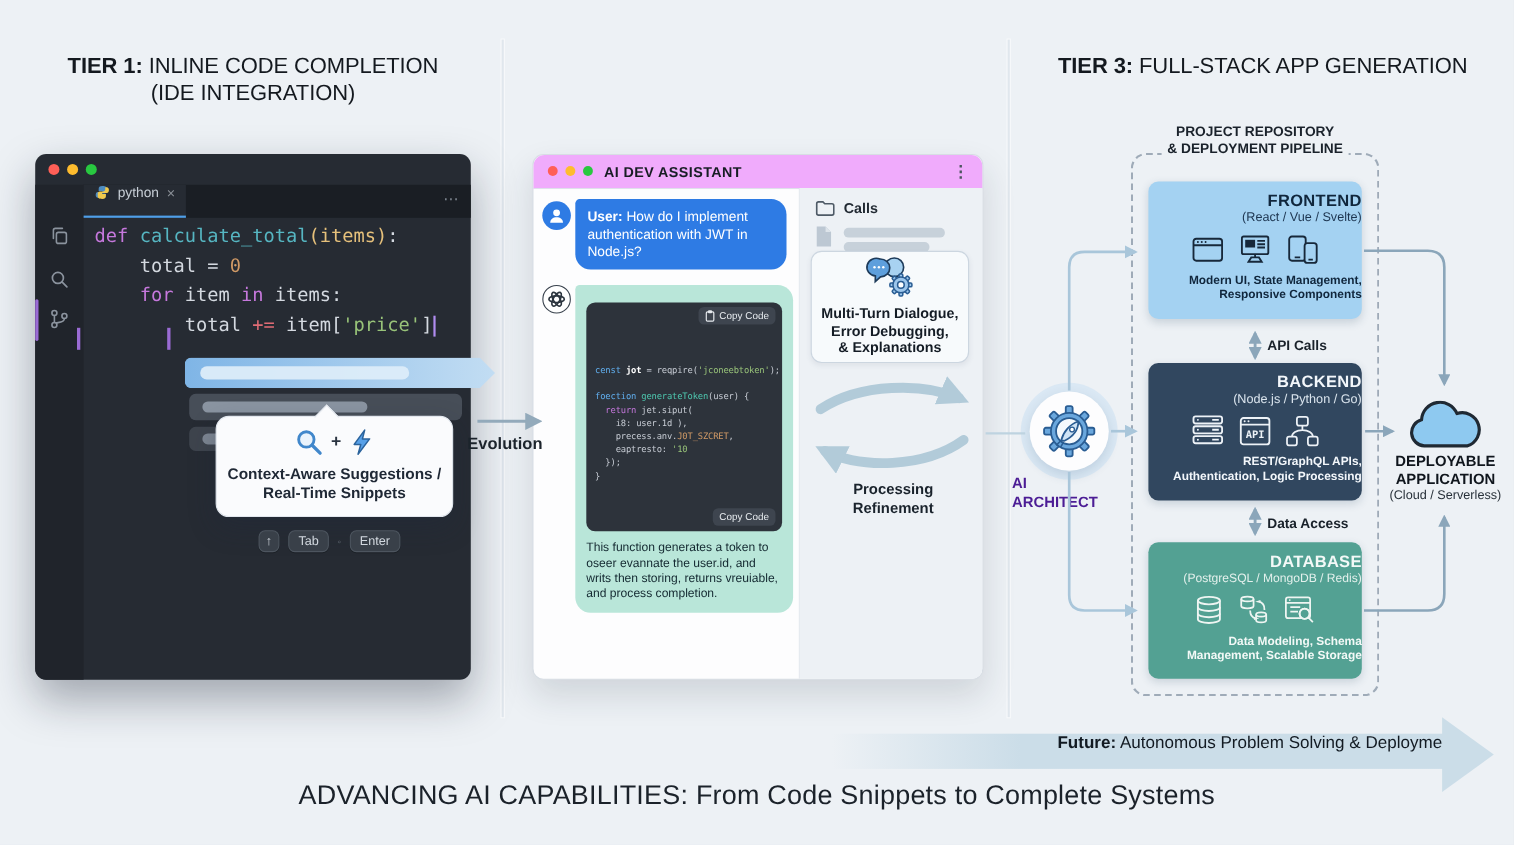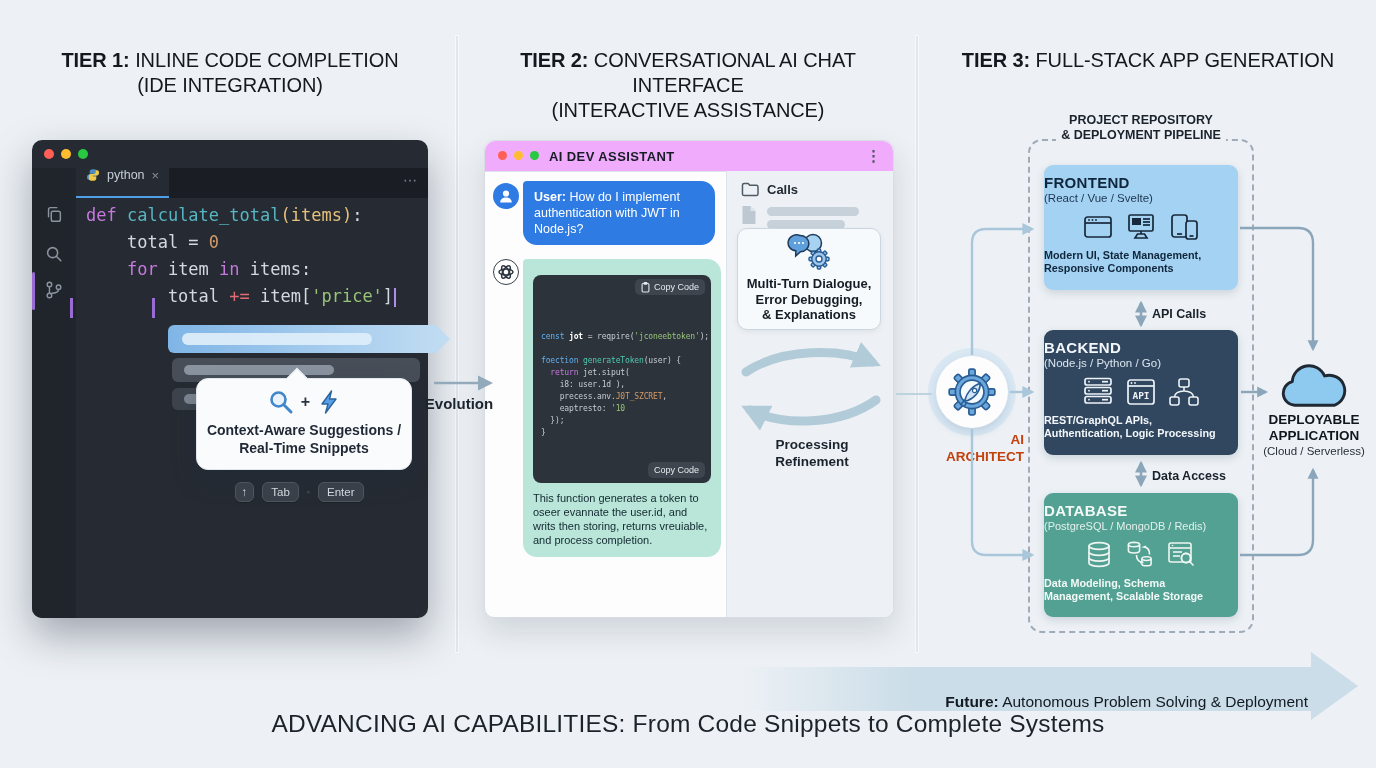--- a/index.html
+++ b/index.html
@@ -80,43 +80,43 @@
   .copychip{position:absolute;display:flex;align-items:center;gap:4px;background:#3e454f;border-radius:5px;
     color:#e6eaee;font-size:9px;font-family:"Liberation Sans",sans-serif;letter-spacing:0;padding:2px 6px;white-space:normal;}
   .chip-top{right:6px;top:4px;} .chip-bot{right:6px;bottom:5px;}
   .bub-ai p{margin:0;} .bub-ai .p2{margin-top:8px;}
   
   .pipe-label{position:absolute;left:1028px;top:113px;width:226px;text-align:center;font-weight:700;
     font-size:12.5px;line-height:15px;color:#1a222b;z-index:4;}
   .pipe-label span{background:#edf1f5;padding:0 5px;display:inline-block;}
   .dashed-box{position:absolute;left:1028px;top:139px;width:226px;height:494px;border:2px dashed #9fabb8;
     border-radius:14px;box-sizing:border-box;z-index:1;}
-  .stackbox{position:absolute;left:1044px;width:194px;border-radius:9px;text-align:left;z-index:3;
+  .stackbox{position:absolute;left:1044px;width:194px;border-radius:9px;text-align:right;z-index:3;
     box-shadow:0 3px 8px rgba(40,70,100,.18);box-sizing:border-box;padding-top:9px;}
   .bx-fe{top:165px;height:125px;background:var(--frontend-box,#a4d2f2);color:#10263c;}
   .bx-be{top:330px;height:125px;background:var(--backend-box,#31475f);color:#f3f7fb;}
   .bx-db{top:493px;height:124px;background:var(--database-box,#53a193);color:#f3f9f7;}
   .bx-name{font-weight:700;font-size:15px;letter-spacing:.3px;}
   .bx-stack{font-size:11.5px;margin-top:1px;}
   .bx-fe .bx-stack{color:#1d3550}.bx-be .bx-stack{color:#dbe5ee}.bx-db .bx-stack{color:#e3f0ec}
   .bx-icons{display:flex;justify-content:center;align-items:center;gap:13px;margin-top:7px;height:32px;}
   .bx-cap{font-size:10.8px;font-weight:600;line-height:13px;margin-top:6px;}
   .conn-label{position:absolute;font-size:12.5px;font-weight:700;color:#19212a;z-index:3;}
   .architect{position:absolute;left:936px;top:356px;width:72px;height:72px;border-radius:50%;background:#fdfdfe;
     box-shadow:0 0 0 8px rgba(170,210,240,.28),0 4px 10px rgba(50,80,110,.2);display:flex;align-items:center;justify-content:center;z-index:3;}
-  .arch-label{position:absolute;left:920px;top:432px;width:104px;text-align:right;font-weight:700;
-    font-size:13.5px;line-height:16.5px;color:#c2410c;z-index:3;}
+  .arch-label{position:absolute;left:920px;top:432px;width:104px;text-align:left;font-weight:700;
+    font-size:13.5px;line-height:16.5px;color:#4c1d95;z-index:3;}
   .cloud{position:absolute;left:1277px;top:364px;z-index:3;}
   .cloud-label{position:absolute;left:1254px;top:412px;width:120px;text-align:center;z-index:3;color:#10161d;}
   .cloud-label .b{font-weight:700;font-size:13.5px;line-height:16px;}
   .cloud-label .s{font-size:11.5px;margin-top:1px;color:#273039;}
   
-  .future-band{position:absolute;left:740px;top:667px;width:572px;height:44px;z-index:2;
+  .future-band{position:absolute;left:756px;top:667px;width:572px;height:32px;z-index:2;
     background:linear-gradient(90deg,rgba(203,222,232,0),var(--future-band,#cbdde8) 30%);
-    display:flex;align-items:flex-end;justify-content:flex-end;padding-right:4px;box-sizing:border-box;
+    display:flex;align-items:flex-start;justify-content:flex-end;padding-right:4px;box-sizing:border-box;
     font-size:15.5px;color:#121a22;}
   .future-band b{font-weight:700;}
   .future-head{position:absolute;left:1311px;top:652px;width:0;height:0;z-index:2;
     border-top:34px solid transparent;border-bottom:34px solid transparent;border-left:47px solid var(--future-band,#cbdde8);}
   .footer-title{position:absolute;left:0;right:0;top:710px;text-align:center;font-size:24.5px;
     font-weight:500;color:#1b222a;letter-spacing:.2px;z-index:3;}
   .overlay{position:absolute;left:0;top:0;z-index:4;pointer-events:none;}
 </style>
 </head>
 <body>
@@ -205,24 +205,20 @@
 
   <div class="keysrow">
     <span class="key" style="padding:3px 6px">↑</span>
     <span class="key">Tab</span>
     <span class="keysep">◦</span>
     <span class="key">Enter</span>
   </div>
 
   <div class="evolution">Evolution</div>
 
-  <div class="tier-title" style="left:466px;top:48px;width:444px">
-    <div><b>TIER 2:</b><span> CONVERSATIONAL AI CHAT INTERFACE</span></div>
-    <div>(INTERACTIVE ASSISTANCE)</div>
-  </div>
 
   <div class="chat">
     <div class="chat-head">
       <div class="lights" style="left:13px;top:10px">
         <div class="light l-red" style="width:9px;height:9px"></div>
         <div class="light l-yel" style="width:9px;height:9px"></div>
         <div class="light l-grn" style="width:9px;height:9px"></div>
       </div>
       <div class="chat-title">AI DEV ASSISTANT</div>
       <div class="kebab">⋮</div>

